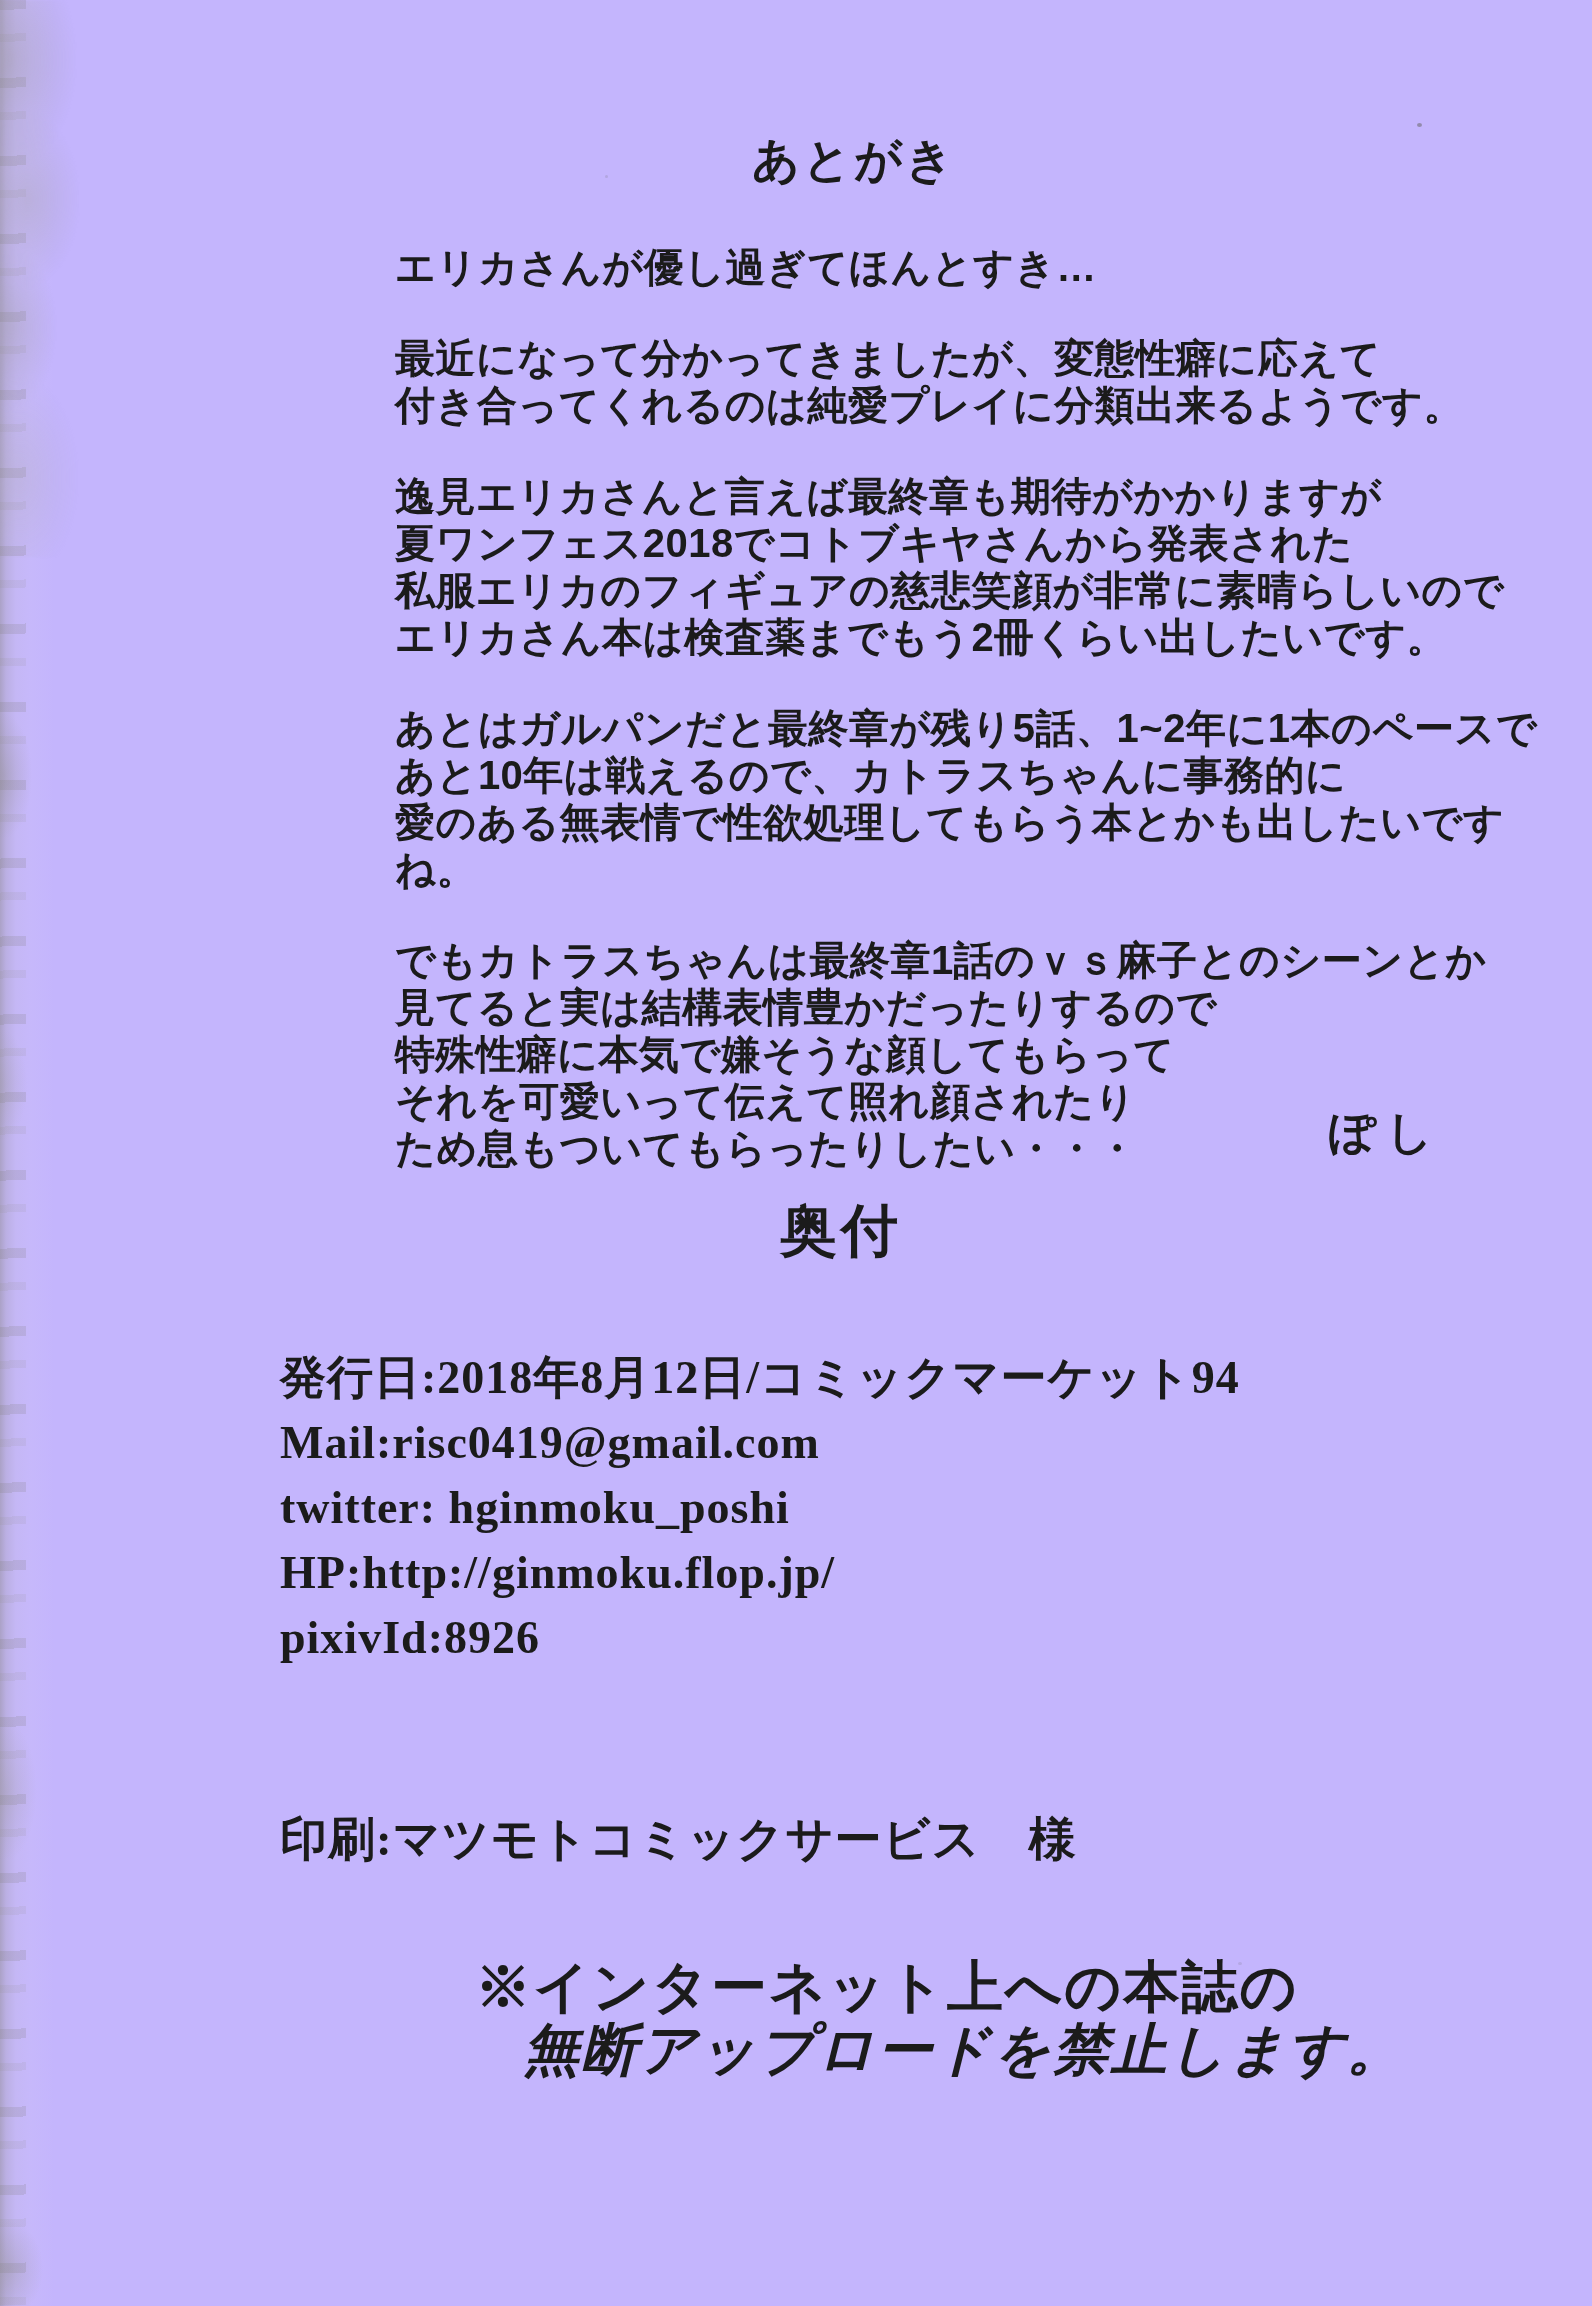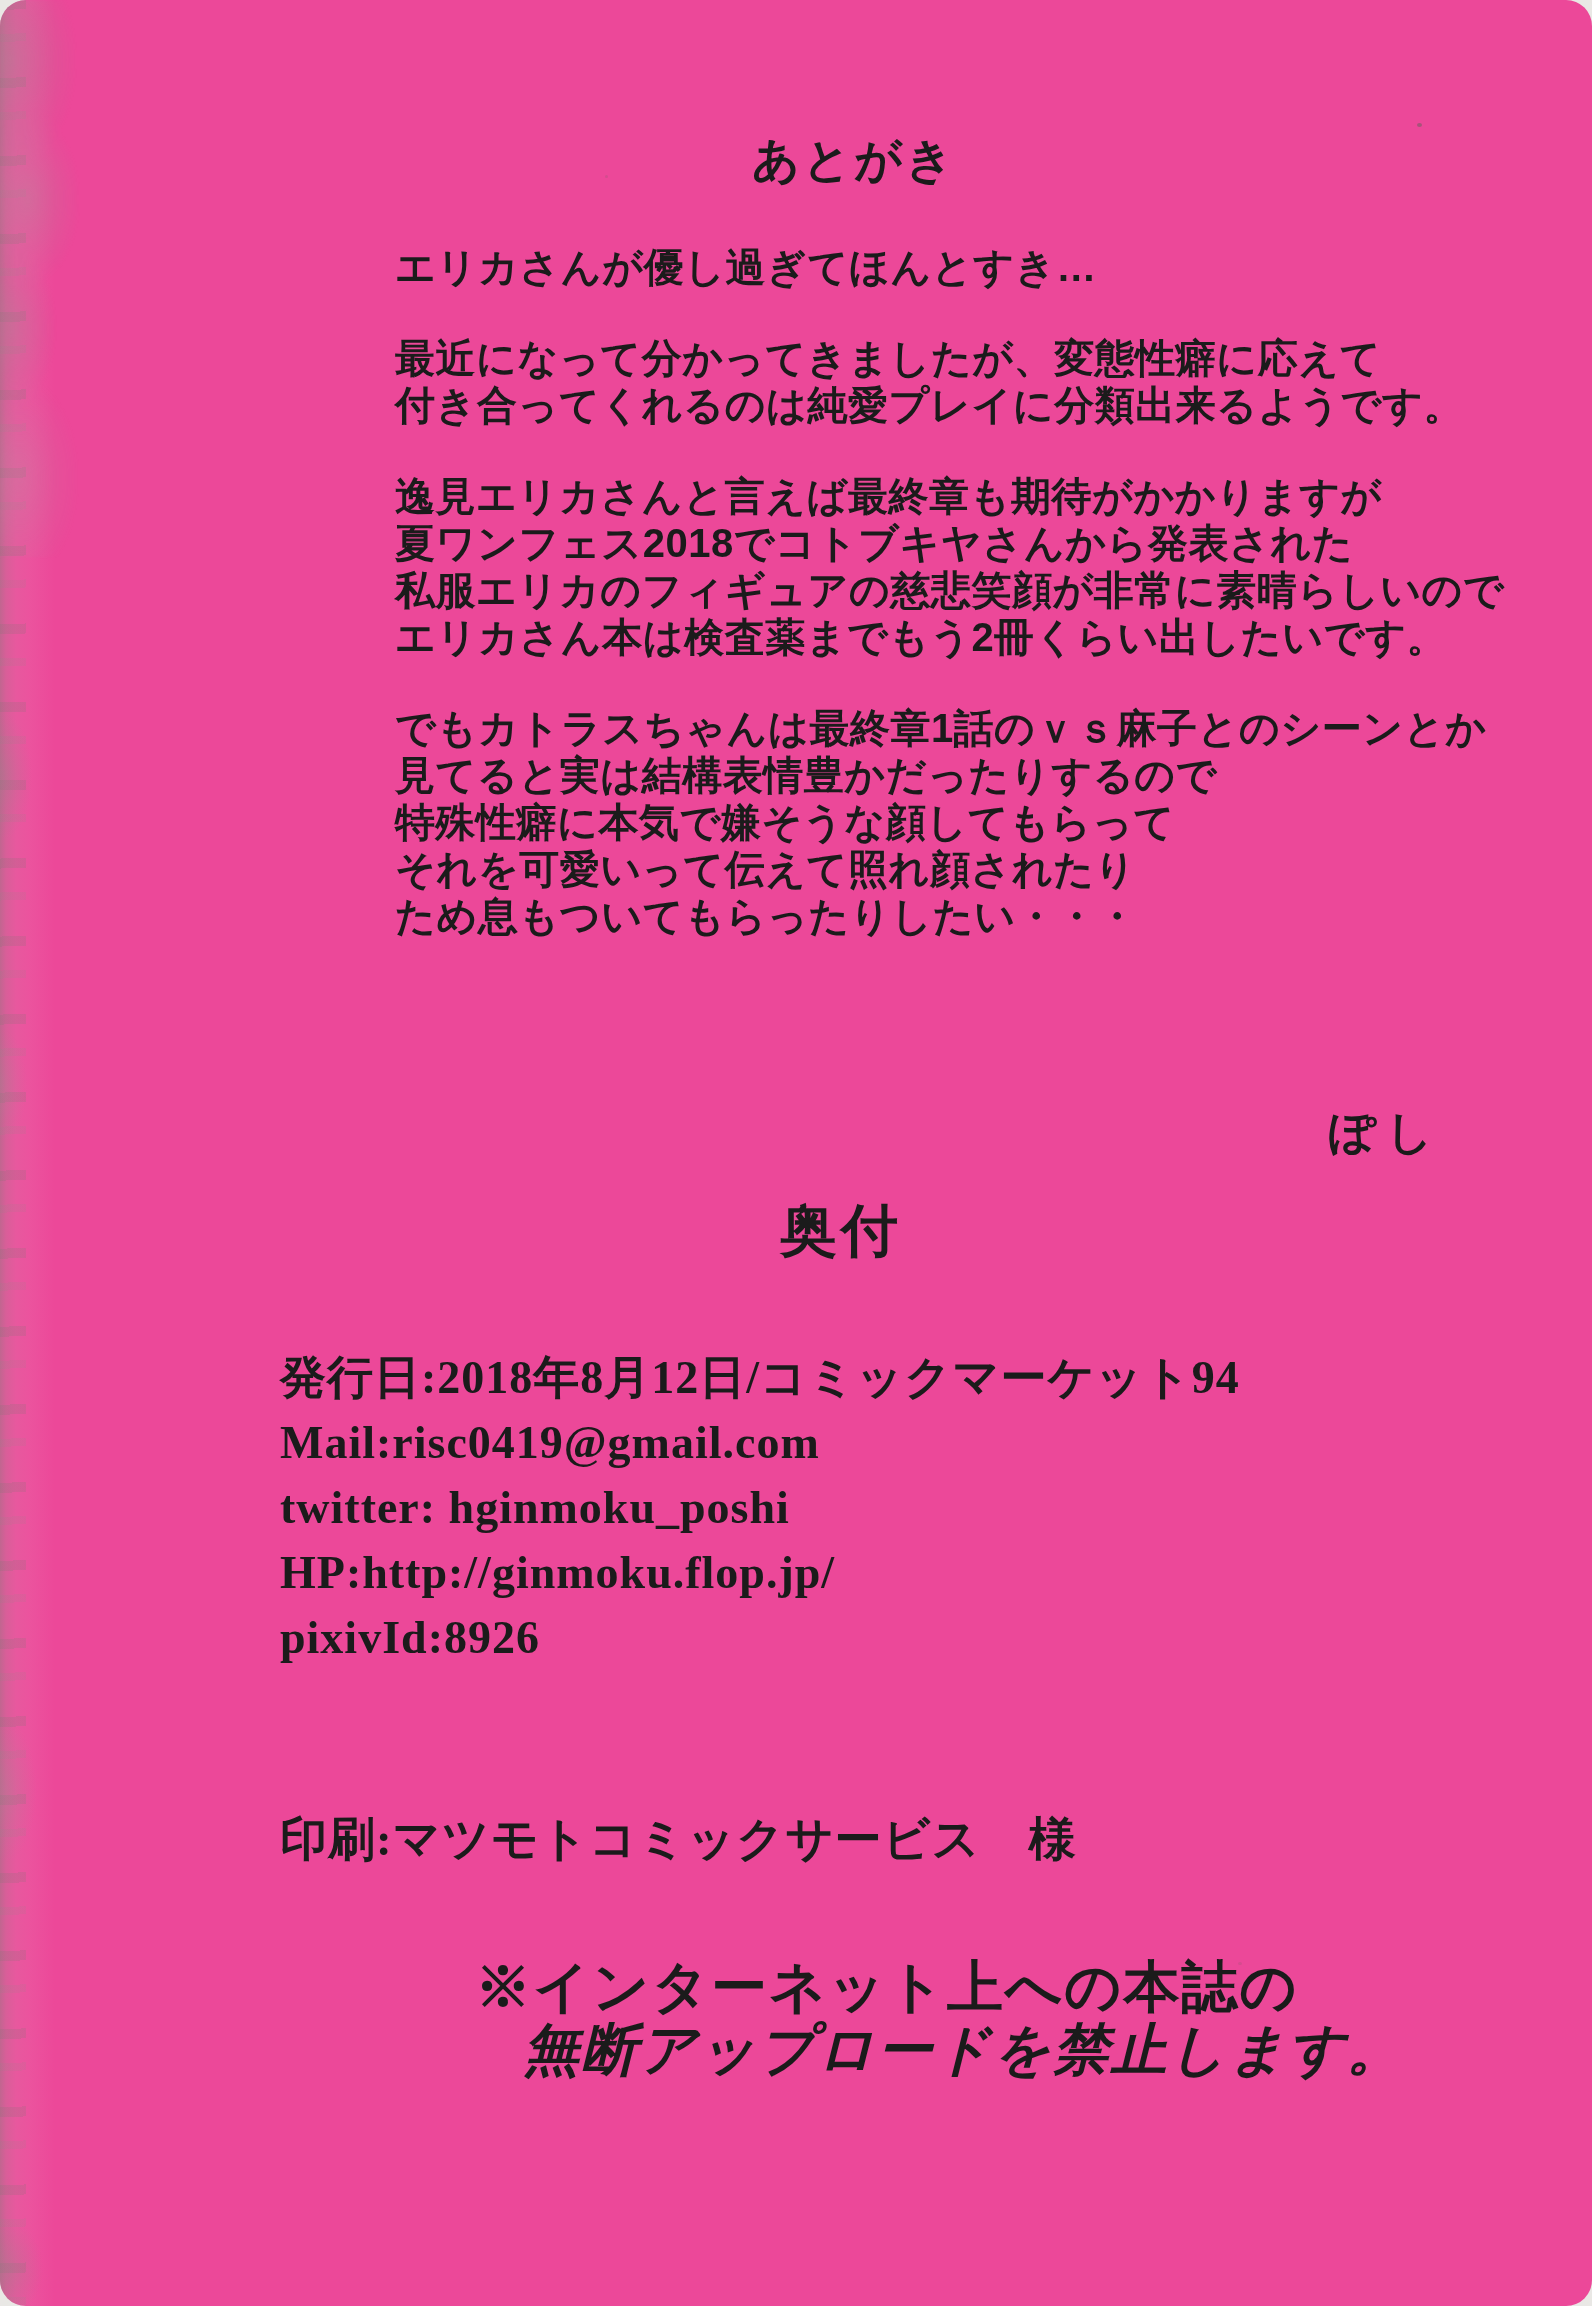--- a/index.html
+++ b/index.html
@@ -102,39 +102,42 @@
     font-family:"Liberation Serif",serif;
     font-weight:700;
     font-size:56px;line-height:63px;
     letter-spacing:2px;
   }
   .cp-notice .indent{margin-left:48px;font-style:italic;}
 </style>
 </head>
 <body>
 
-<div class="page" style="background: #ec4899; color: rgb(27, 27, 27); border-radius: 26px;">
+<div class="page" style="background: #c4b5fd; color: rgb(27, 27, 27);">
 
   <div class="scan-edge"></div>
   <div class="scan-corner"></div>
   <div class="speck sp1"></div>
   <div class="speck sp2"></div>
   <div class="speck sp3"></div>
 
   <section>
     <h1 class="aw-title">あとがき</h1>
 
     <div class="aw-body">
         <p class="aw-par">エリカさんが優し過ぎてほんとすき…</p>
         <p class="aw-par">最近になって分かってきましたが、変態性癖に応えて
 付き合ってくれるのは純愛プレイに分類出来るようです。</p>
         <p class="aw-par">逸見エリカさんと言えば最終章も期待がかかりますが
 夏ワンフェス2018でコトブキヤさんから発表された
 私服エリカのフィギュアの慈悲笑顔が非常に素晴らしいので
 エリカさん本は検査薬までもう2冊くらい出したいです。</p>
+        <p class="aw-par">あとはガルパンだと最終章が残り5話、1~2年に1本のペースで
+あと10年は戦えるので、カトラスちゃんに事務的に
+愛のある無表情で性欲処理してもらう本とかも出したいですね。</p>
         <p class="aw-par">でもカトラスちゃんは最終章1話のｖｓ麻子とのシーンとか
 見てると実は結構表情豊かだったりするので
 特殊性癖に本気で嫌そうな顔してもらって
 それを可愛いって伝えて照れ顔されたり
 ため息もついてもらったりしたい・・・</p>
       </div>
 
     <div class="aw-sign">ぽし</div>
   </section>
 

